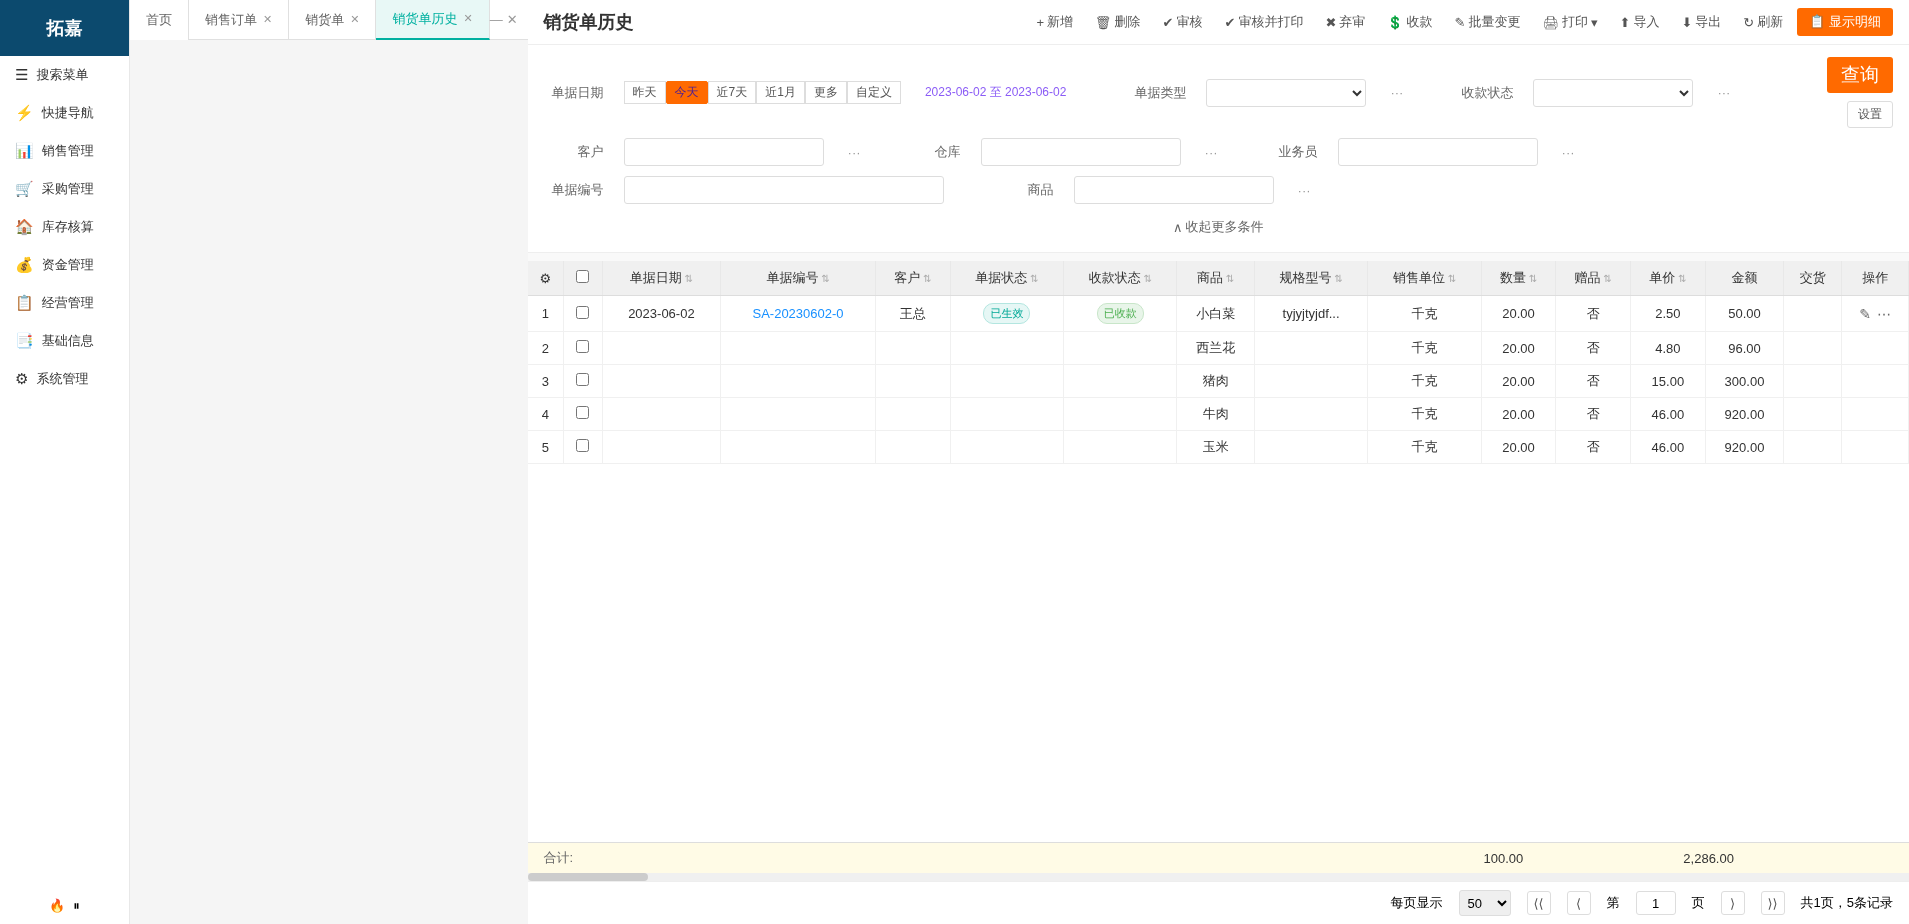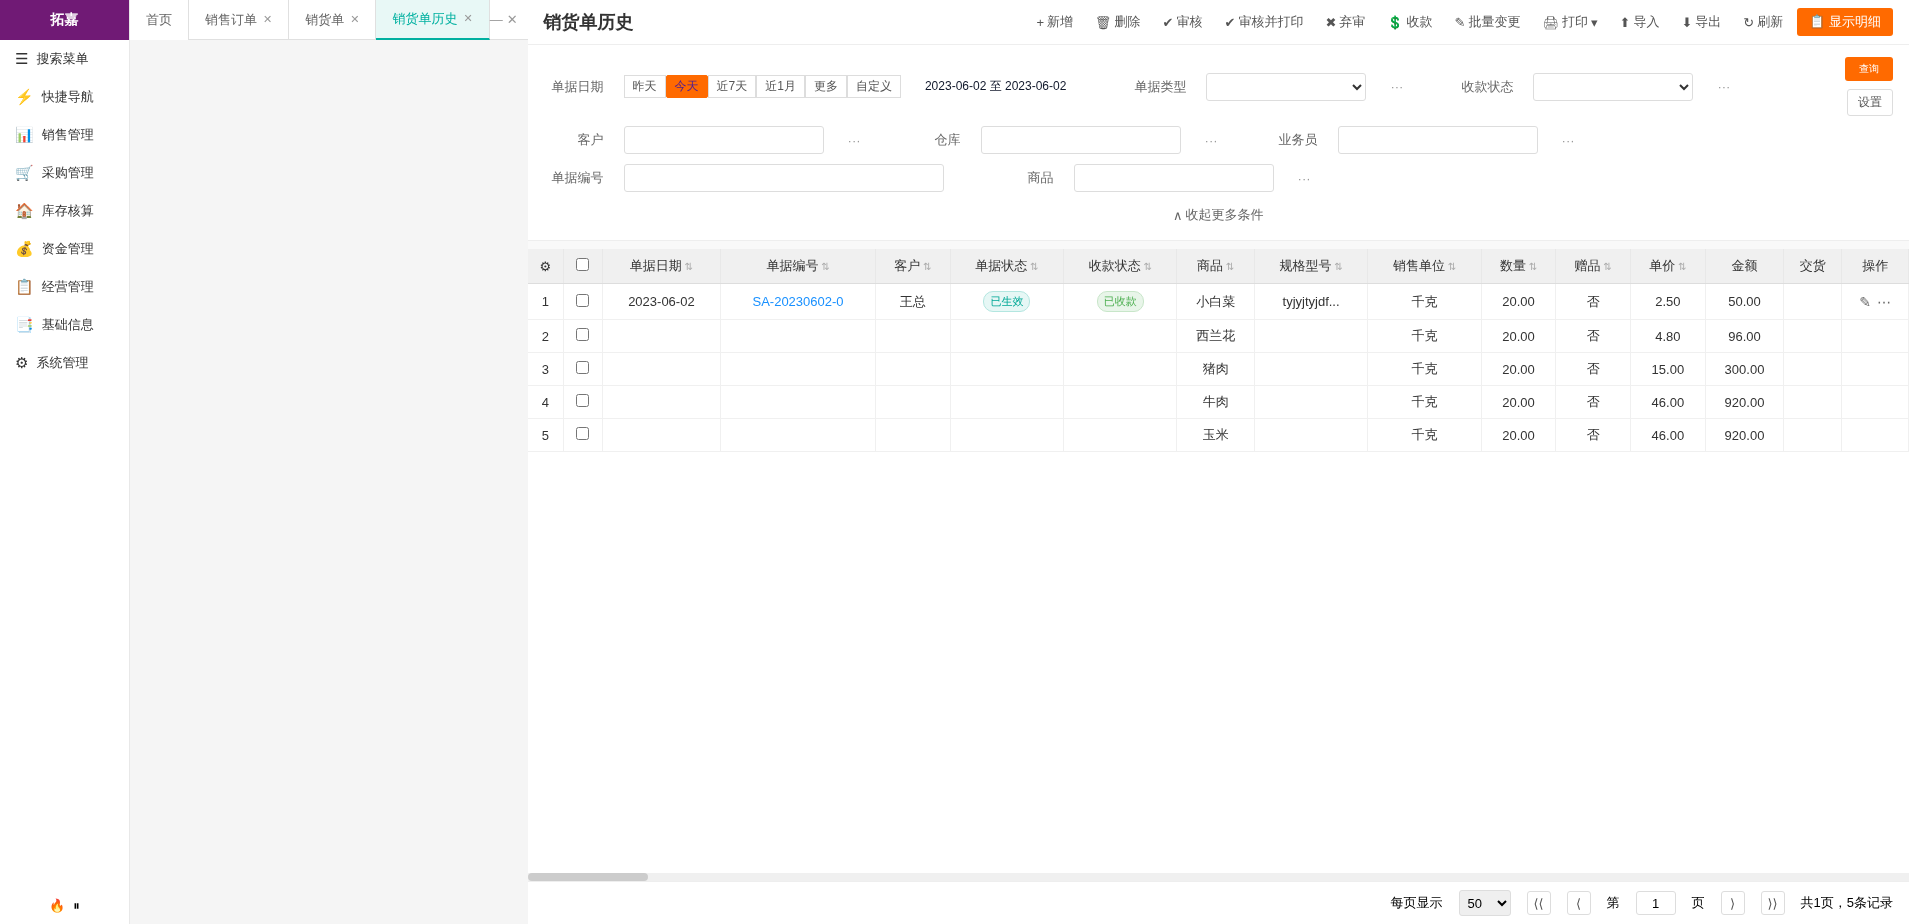--- a/index.html
+++ b/index.html
@@ -1,20 +1,20 @@
 <!DOCTYPE html>
 <html><head>
   <meta charset="utf-8">
   <style>
     * { box-sizing: border-box; margin: 0; padding: 0; font-family: 'Microsoft YaHei', Arial, sans-serif; font-size: 13px; }
     body { display: flex; height: 924px; overflow: hidden; background: #f5f5f5; }
 
     
     .sidebar { width: 130px; background: #fff; border-right: 1px solid #e8e8e8; display: flex; flex-direction: column; height: 100%; }
-    .sidebar-logo { height: 40px; background: #701a75; display: flex; align-items: center; justify-content: center; color: #fff; font-size: 14px; font-weight: bold; }
+    .sidebar-logo { height: 56px; background: #0c4a6e; display: flex; align-items: center; justify-content: center; color: #fff; font-size: 18px; font-weight: bold; }
     .sidebar-item { display: flex; align-items: center; gap: 8px; padding: 10px 15px; cursor: pointer; color: #333; }
     .sidebar-item .icon { font-size: 15px; }
     .sidebar-bottom { margin-top: auto; padding: 10px; display: flex; gap: 8px; justify-content: center; }
 
     
     .main { flex: 1; display: flex; overflow: hidden; }
 
     
     .tab-bar { height: 40px; background: #fff; border-bottom: 1px solid #e0e0e0; display: flex; align-items: center; padding-left: 0; }
     .tab { padding: 0 16px; height: 40px; display: flex; align-items: center; gap: 6px; cursor: pointer; color: #666; border-right: 1px solid #e0e0e0; font-size: 13px; }
@@ -33,25 +33,25 @@
     .toolbar-btn { display: flex; align-items: center; gap: 3px; padding: 4px 8px; cursor: pointer; color: #555; font-size: 12px; border: none; background: none; }
     .btn-orange { background: #ff6a00; color: #fff; border-radius: 3px; padding: 5px 12px; border: none; cursor: pointer; font-size: 13px; }
 
     
     .filter-area { background: #fff; padding: 12px 16px; border-bottom: 1px solid #eee; }
     .filter-row { display: flex; align-items: center; gap: 20px; margin-bottom: 10px; }
     .filter-label { color: #666; white-space: nowrap; min-width: 60px; text-align: right; }
     .filter-date-tabs { display: flex; gap: 0; }
     .date-tab { padding: 2px 8px; cursor: pointer; color: #555; font-size: 12px; border: 1px solid #ddd; }
     .date-tab.active { background: #ff6a00; color: #4c1d95; border-color: #ff6a00; border-radius: 2px; }
-    .filter-date-range { color: #0f172a; font-size: 12px; margin-left: 4px; }
+    .filter-date-range { color: #8b5cf6; font-size: 12px; margin-left: 4px; }
     .filter-select { width: 160px; height: 28px; border: 1px solid #ddd; border-radius: 3px; padding: 0 8px; background: #fff; color: #333; }
     .filter-input { height: 28px; border: 1px solid #ddd; border-radius: 3px; padding: 0 8px; color: #333; background: #fff; width: 200px; }
     .filter-more-btn { display: flex; align-items: center; gap: 3px; color: #666; cursor: pointer; font-size: 12px; padding: 4px 8px; }
-    .query-btn { background: #ff6a00; color: #fff; border: none; border-radius: 3px; padding: 5px 14px; cursor: pointer; font-size: 10px; }
+    .query-btn { background: #ff6a00; color: #fff; border: none; border-radius: 3px; padding: 5px 14px; cursor: pointer; font-size: 19px; }
     .set-btn { background: #fff; color: #555; border: 1px solid #ddd; border-radius: 3px; padding: 4px 10px; cursor: pointer; font-size: 12px; margin-top: 4px; }
     .dots { color: #999; cursor: pointer; margin-left: 4px; }
 
     
     .table-area { flex: 1; overflow: auto; background: #fff; margin: 8px 0 0 0; }
     table { width: 100%; border-collapse: collapse; font-size: 12px; }
     thead th { background: #f0f0f0; padding: 8px 6px; text-align: center; border-bottom: 1px solid #ddd; border-right: 1px solid #e8e8e8; white-space: nowrap; color: #333; font-weight: normal; }
     tbody td { padding: 7px 6px; text-align: center; border-bottom: 1px solid #f0f0f0; border-right: 1px solid #f0f0f0; color: #333; }
     .status-badge { display: inline-block; padding: 2px 6px; border-radius: 10px; font-size: 11px; }
     .status-active { background: #e6f7f5; color: #00a896; border: 1px solid #b3e6e0; }
@@ -381,20 +381,27 @@
       <td>否</td>
       <td>46.00</td>
       <td>920.00</td>
       <td></td>
       <td></td>
     </tr>
           </tbody>
       </table>
     </div>
 
+    <div class="table-footer">
+      <span class="footer-label">合计:</span>
+      <span style="flex:1; display:flex; align-items:center;">
+        <span style="margin-left:860px;">100.00</span>
+        <span style="margin-left:160px;">2,286.00</span>
+      </span>
+    </div>
 
     <div class="scrollbar-row">
       <div class="scrollbar-thumb"></div>
     </div>
 
     <div class="pagination">
       <span>每页显示</span>
       <select class="page-select">
         <option value="50">50</option>
         <option value="100">100</option>

